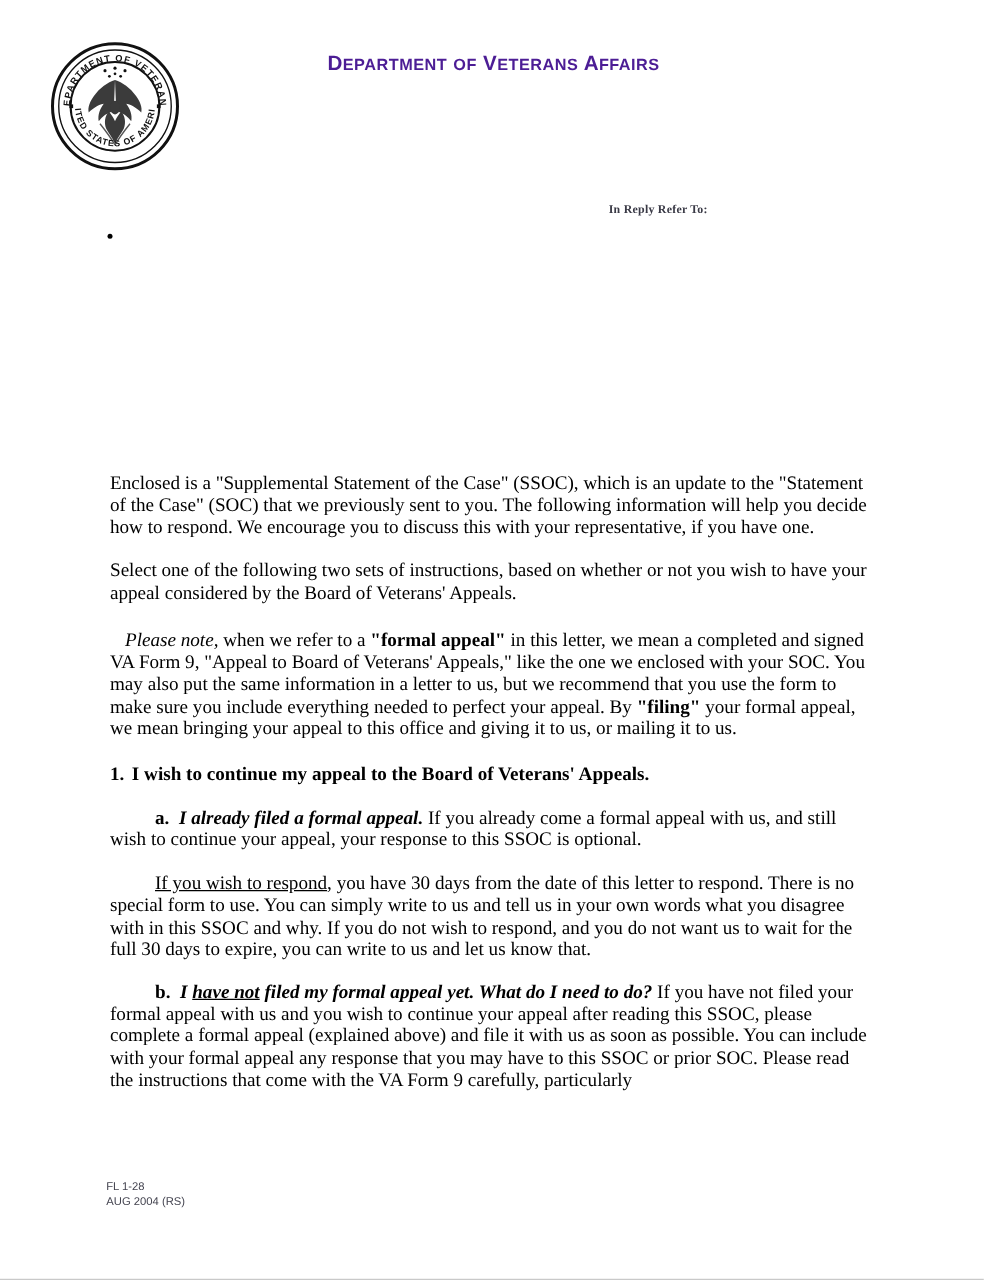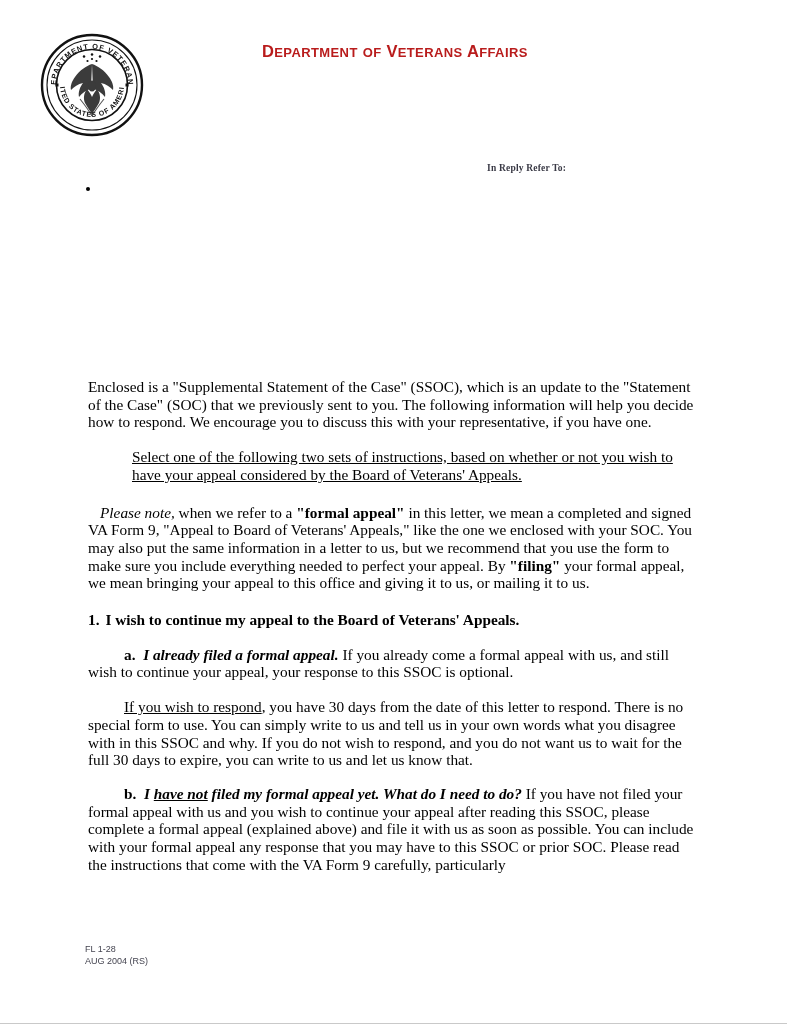--- a/index.html
+++ b/index.html
@@ -42,21 +42,21 @@
   .seal svg { display: block; width: 104px; height: 104px; }
 
   .org-title {
     position: absolute;
     left: 262px;
     top: 42px;
     font-family: "Liberation Sans", "DejaVu Sans", sans-serif;
     font-weight: bold;
     font-size: 16.5px;
     letter-spacing: 0.3px;
-    color: #b91c1c;
+    color: #4c1d95;
     white-space: nowrap;
   }
   .org-title .sc {
     font-size: 13px;
     letter-spacing: 0.4px;
   }
 
   
   .reply-refer {
     position: absolute;
@@ -101,23 +101,21 @@
     line-height: 17.7px;
     text-align: left;
   }
   .u { text-decoration: underline; text-align: right; }
   .b { font-weight: bold; }
   .i { font-style: italic; }
   .bi { font-weight: bold; font-style: italic; }
   .biu { font-weight: bold; font-style: italic; text-decoration: underline; }
 
   .para-underline {
-    text-decoration: underline;
     margin-bottom: 20px;
-    margin-left: 44px;
   }
   .para-note {
     text-indent: 12px;
     margin-bottom: 19px;
   }
   .item-heading {
     font-weight: bold;
     font-size: 15.3px;
     line-height: 17.7px;
     margin: 0 0 17px 0;

